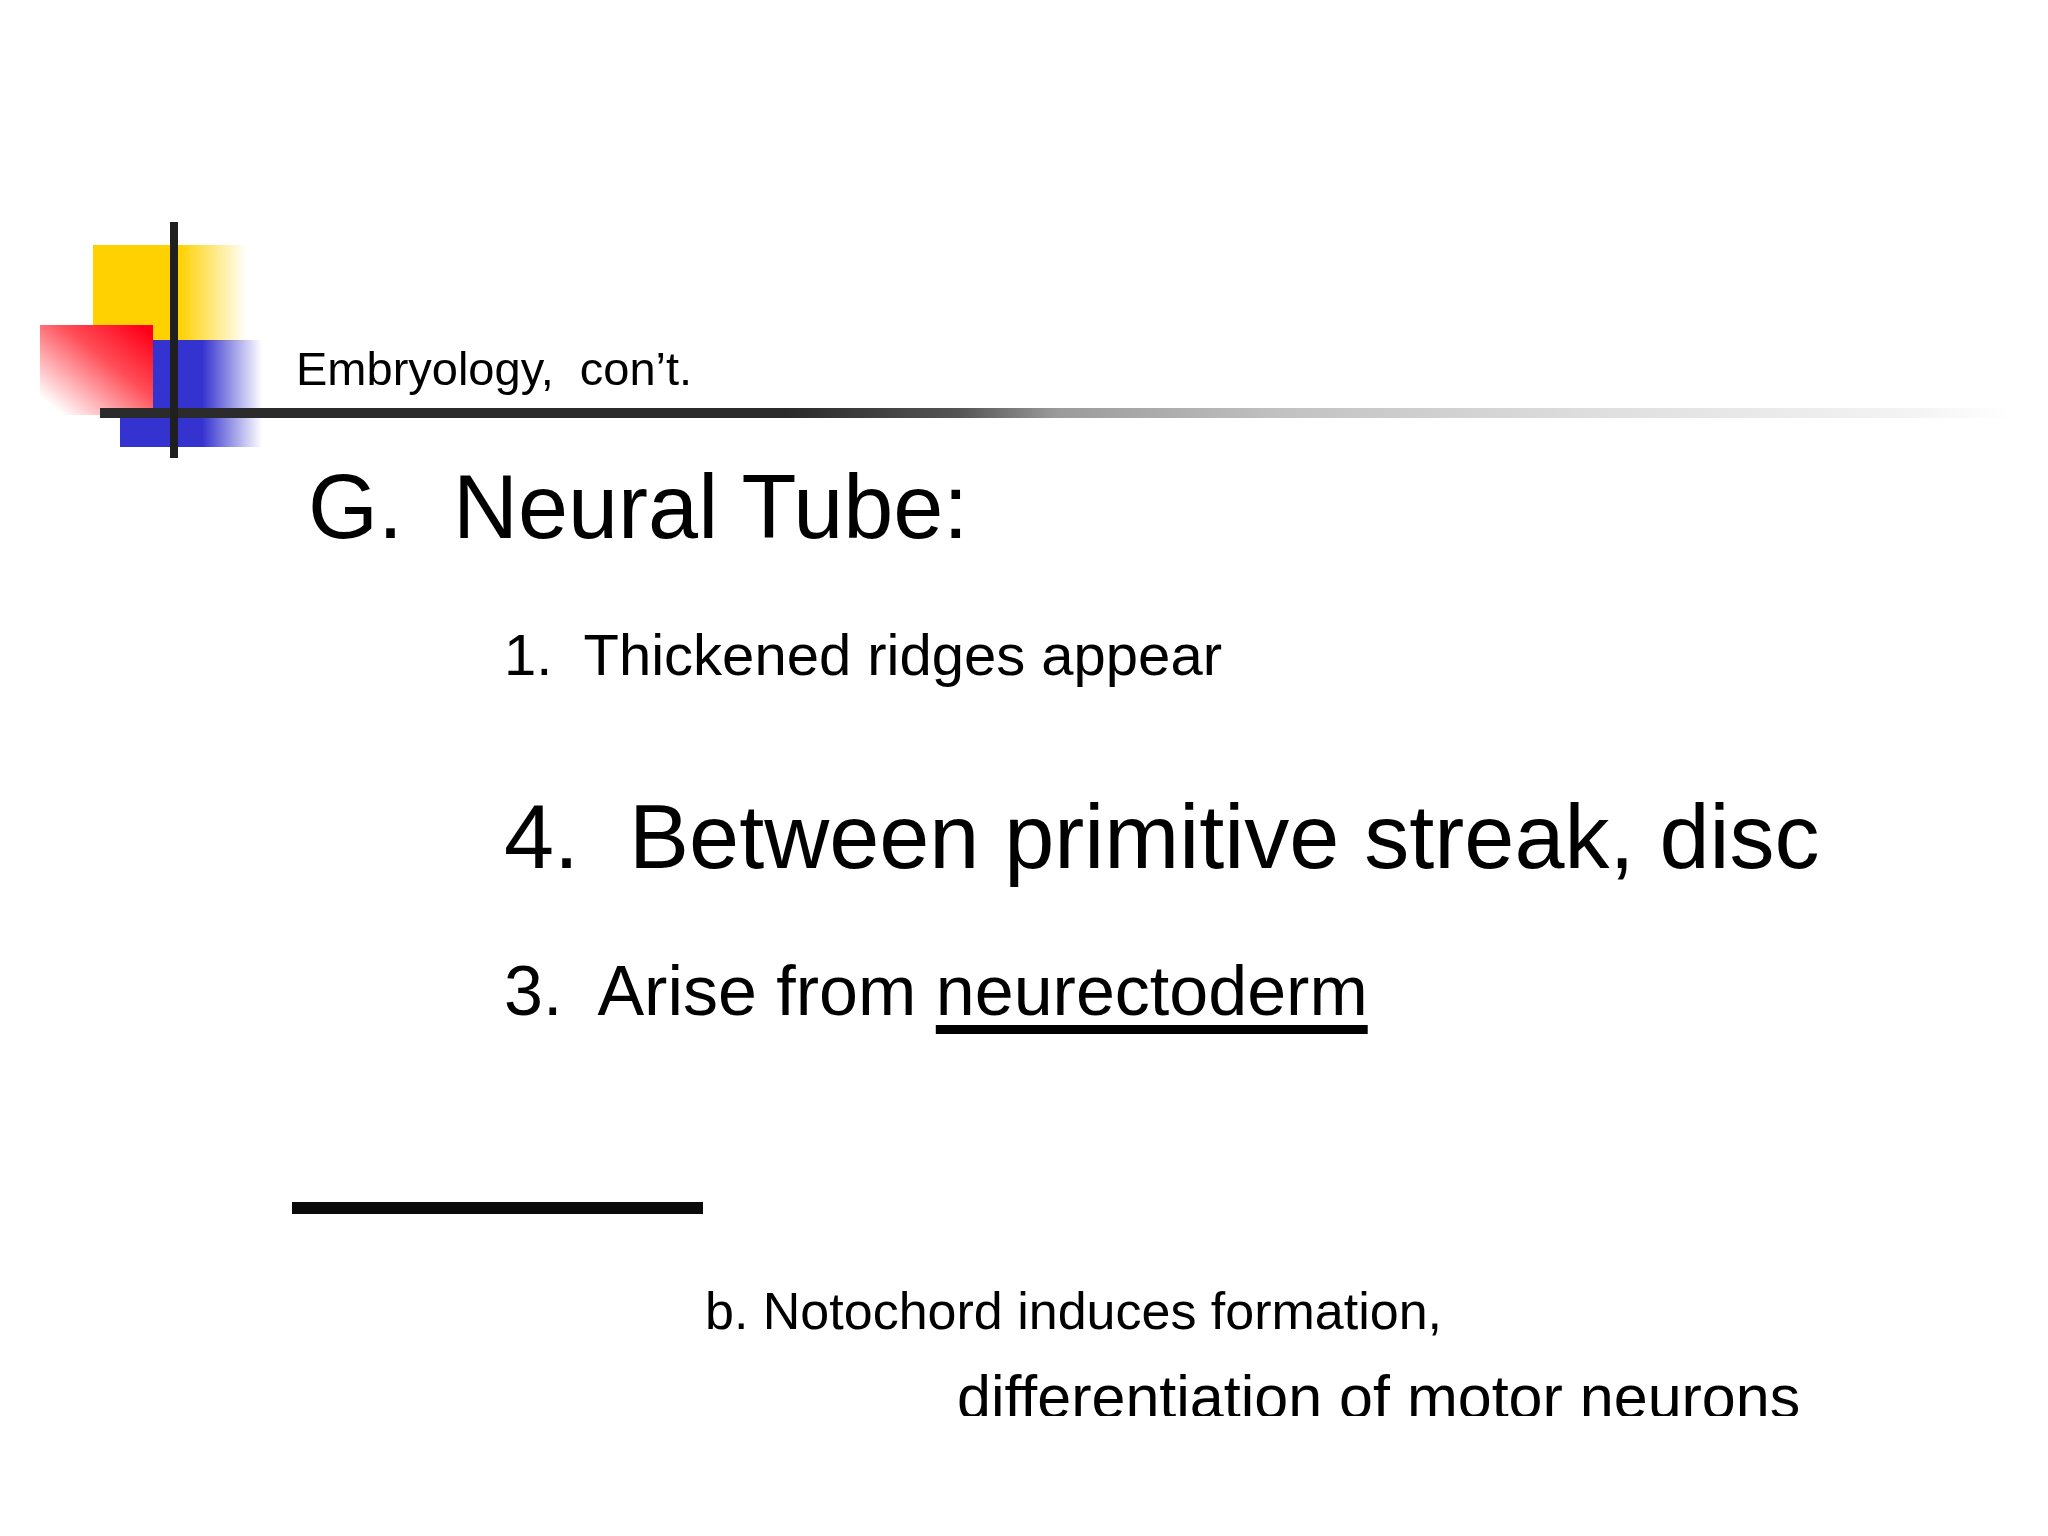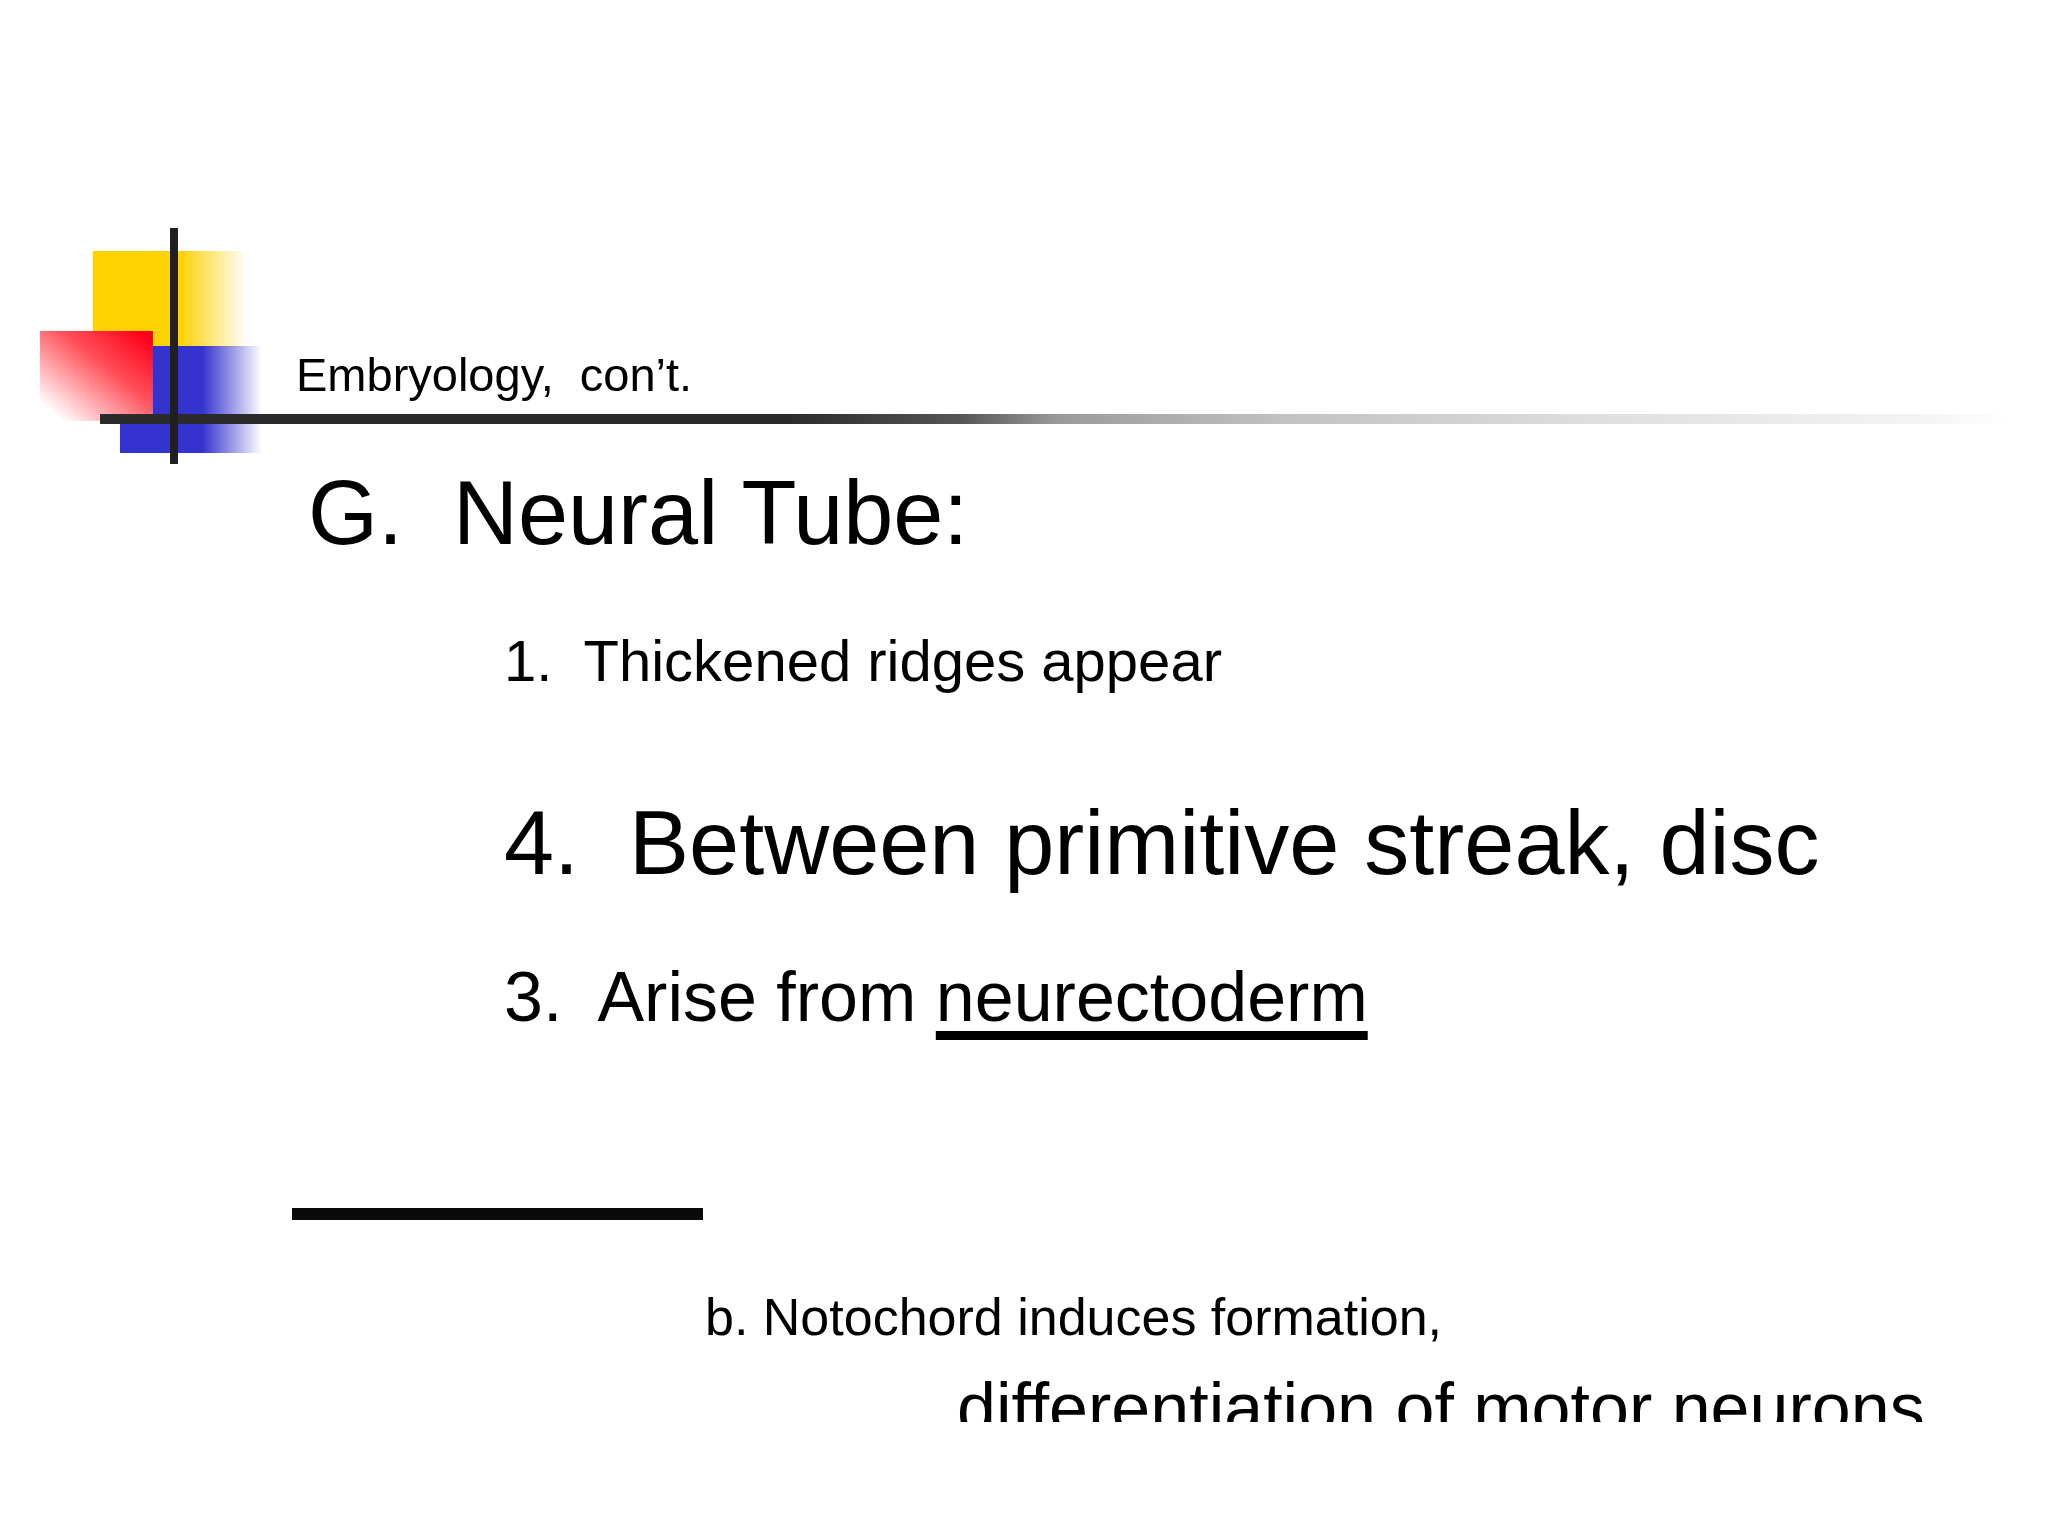--- a/index.html
+++ b/index.html
@@ -8,21 +8,20 @@
     background: #ffffff;
   }
   .slide {
     position: relative;
     width: 2048px;
     height: 1416px;
     background: #ffffff;
     overflow: hidden;
     font-family: "Liberation Sans", "DejaVu Sans", sans-serif;
     color: #000000;
-    margin-top: 6px;
   }
 
   
   .sq-yellow {
     position: absolute;
     left: 93px; top: 245px;
     width: 154px; height: 96px;
     background: linear-gradient(to right,
       var(--color-yellow, #ffd100) 0%,
       var(--color-yellow, #ffd100) 56%,
@@ -99,21 +98,21 @@
   }
   .blank-bar {
     position: absolute;
     left: 292px; top: 1202px;
     width: 411px; height: 12px;
     background: #0a0a0a;
     z-index: 6;
   }
   .sub-a  { left: 703px; top: 1136px; font-size: 70px; }
   .sub-b1 { left: 705px; top: 1285px; font-size: 52px; }
-  .sub-b2 { left: 957px; top: 1367px; font-size: 70px; }
+  .sub-b2 { left: 957px; top: 1367px; font-size: 61px; }
 </style>
 </head>
 <body>
 
 <div class="slide">
 
   <div class="sq-yellow"></div>
   <div class="sq-blue"></div>
   <div class="sq-red"></div>
   <div class="vline"></div>

